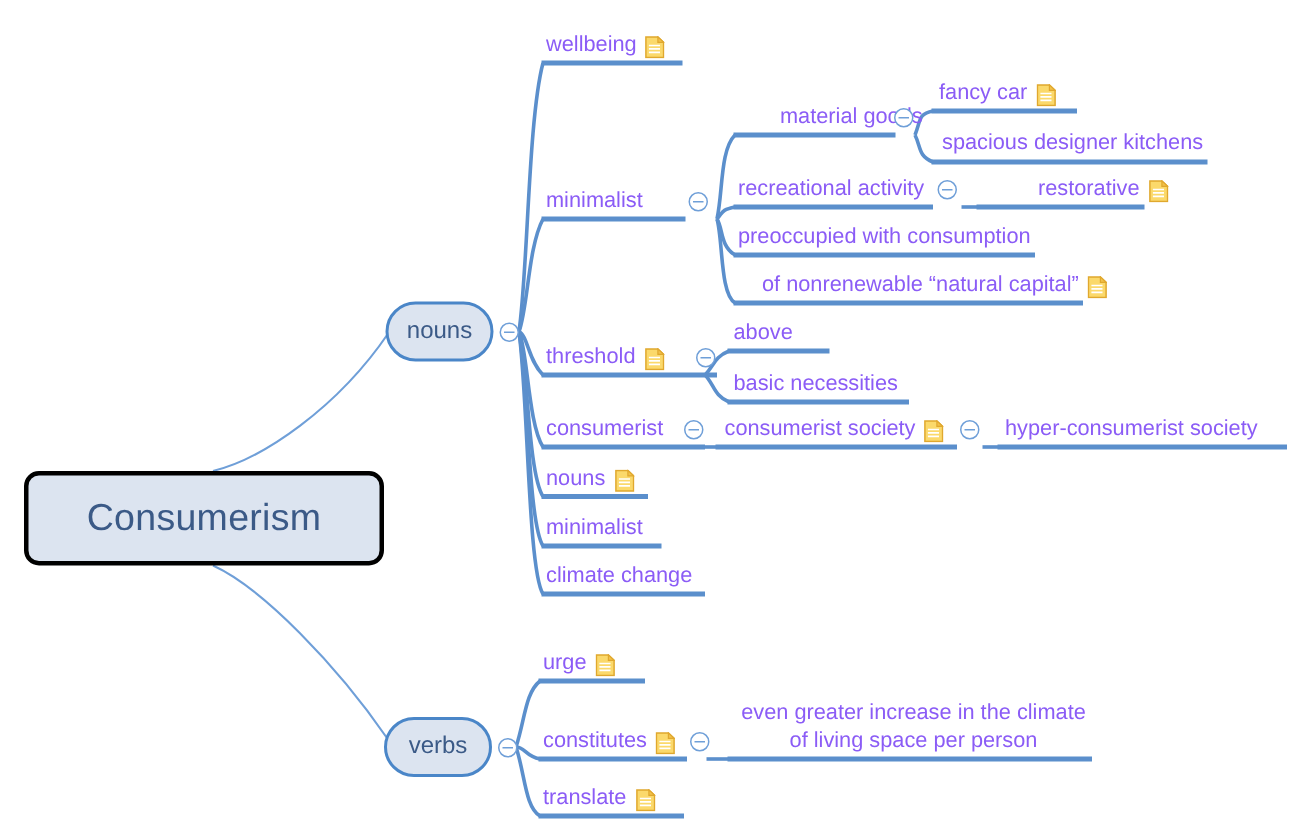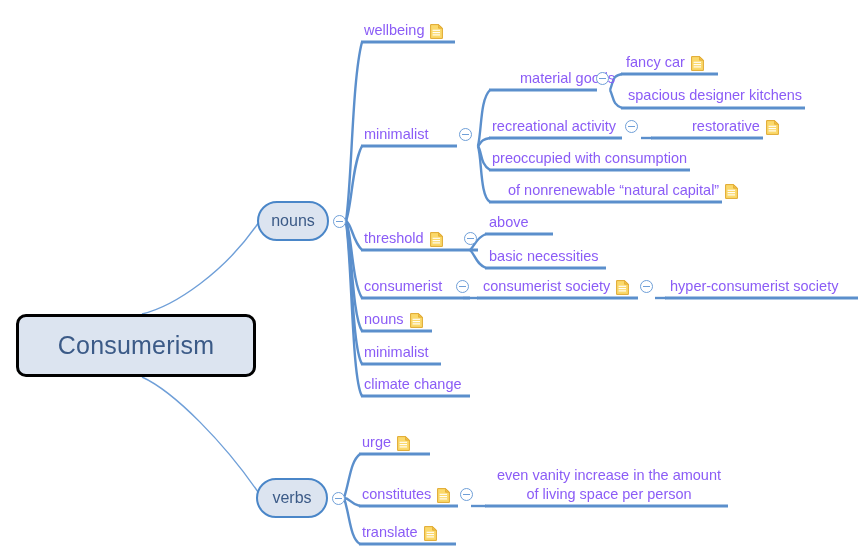--- a/index.html
+++ b/index.html
@@ -405,21 +405,21 @@
           <line x1="2.6" y1="6.3" x2="10" y2="6.3"></line>
           <line x1="2.6" y1="8.6" x2="10" y2="8.6"></line>
           <line x1="2.6" y1="10.9" x2="10" y2="10.9"></line>
         </g>
       </svg>
     </span>
   </div>
   <div class="collapse-icon" style="left:460px; top:488px;"></div>
 
   <div class="topic two-line" style="left:489px; top:466px; width:240px; display:block; text-align:center;">
-    <div>even vanity increase in the amount</div>
+    <div>even greater increase in the climate</div>
     <div>of living space per person</div>
   </div>
 
   <div class="topic" style="left:362px; top:523px; height:19px;">
     <span class="topic-text">translate</span>
     <span class="note-icon">
       <svg viewBox="0 0 13 15" xmlns="http://www.w3.org/2000/svg">
         <path d="M0.6 0.6 H8.6 L12.4 4.2 V14.4 H0.6 Z" fill="#fbd96b" stroke="#e0a82e" stroke-width="1"></path>
         <path d="M8.6 0.6 V4.2 H12.4 Z" fill="#f2c14a" stroke="#e0a82e" stroke-width="0.8"></path>
         <g stroke="#ffffff" stroke-width="1.1">

